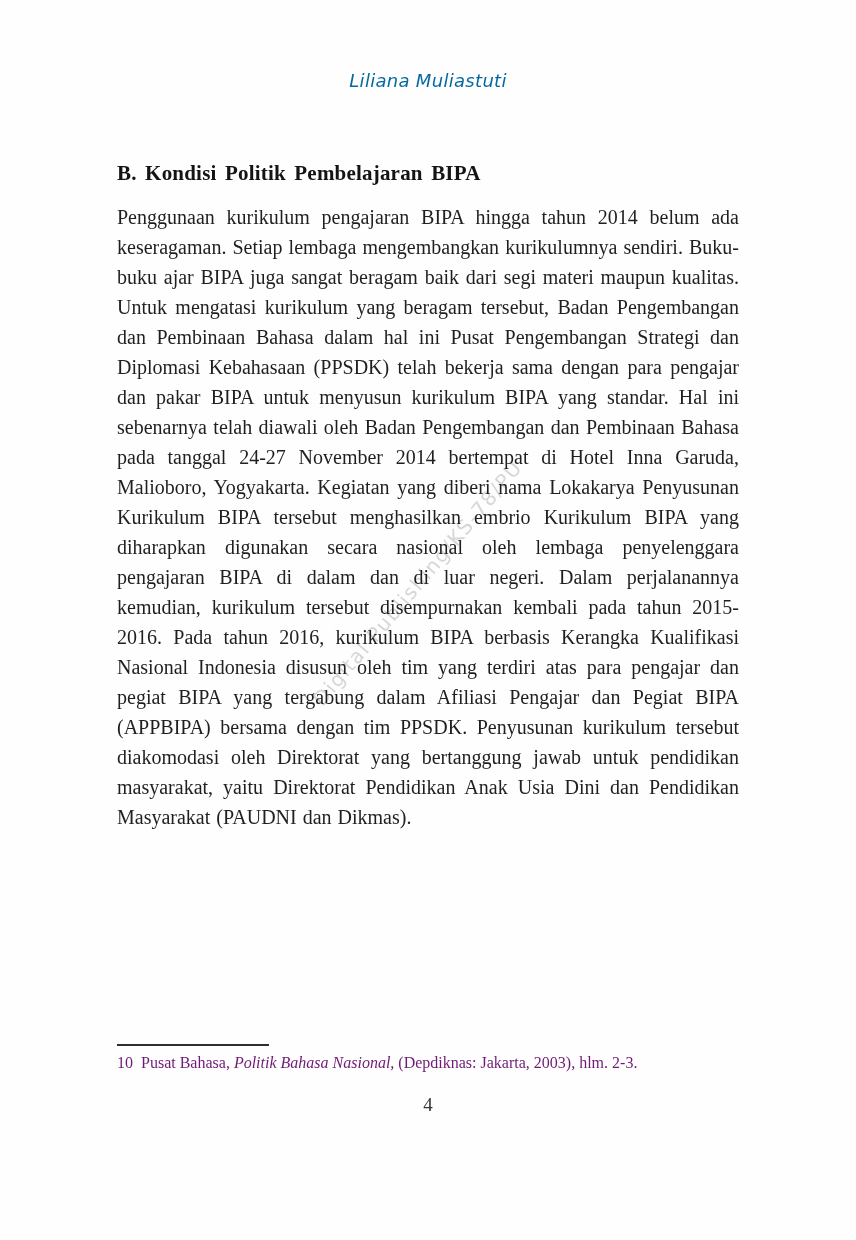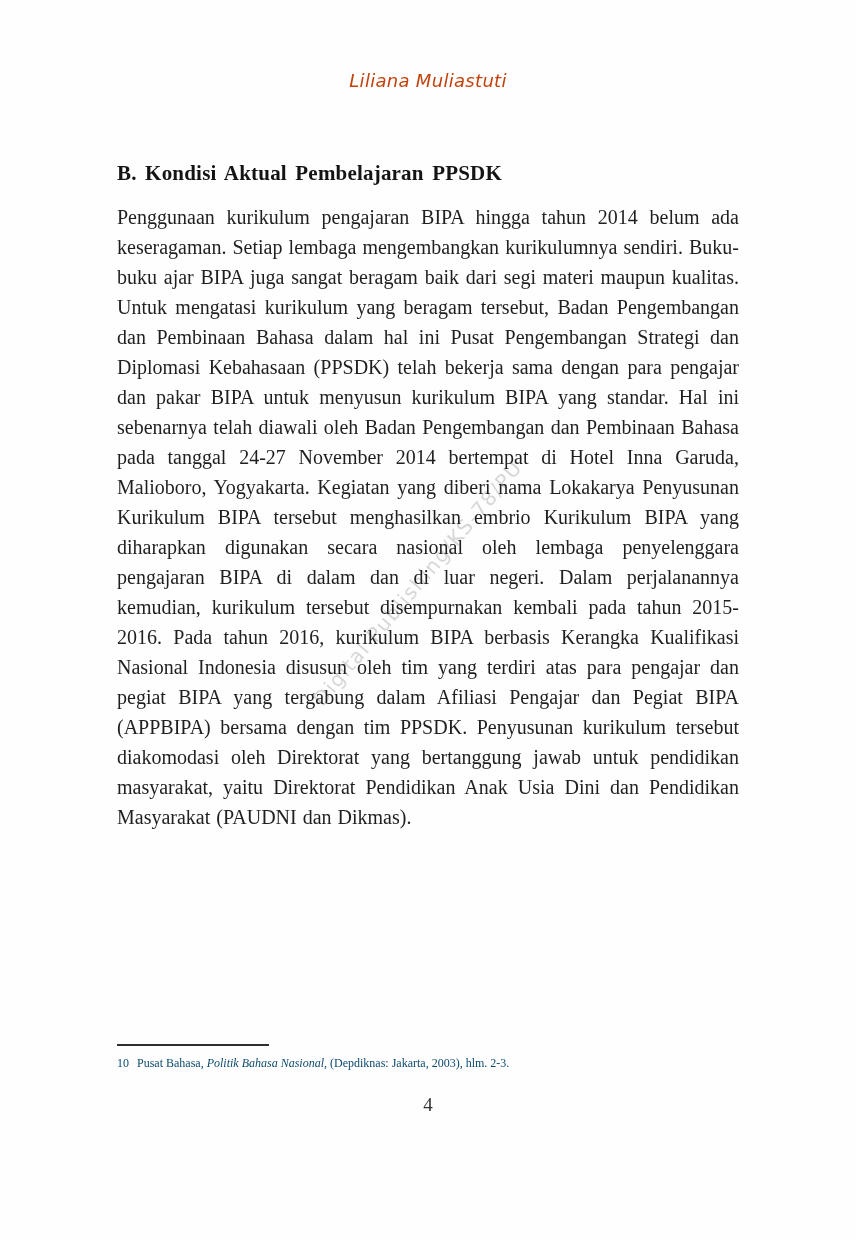--- a/index.html
+++ b/index.html
@@ -32,21 +32,21 @@
     position: absolute;
     top: 70px;
     left: 0;
     right: 0;
     z-index: 1;
     text-align: center;
     font-family: "DejaVu Sans", sans-serif;
     font-style: italic;
     font-size: 18px;
     letter-spacing: 0.3px;
-    color: #c2410c;
+    color: #0369a1;
   }
   .content {
     position: absolute;
     left: 117px;
     top: 122px;
     width: 622px;
     z-index: 1;
     font-size: 20px;
     line-height: 30px;
     text-align: justify;
@@ -75,23 +75,23 @@
     z-index: 1;
   }
   .footnote-rule {
     width: 152px;
     height: 0;
     border-top: 2px solid #2e2e2e;
     margin-bottom: 7px;
   }
   .footnote {
     margin: 0;
-    font-size: 12px;
+    font-size: 16px;
     line-height: 20px;
-    color: #0c4a6e;
+    color: #701a75;
     text-align: left;
   }
   .fn-num { margin-right: 8px; }
   .page-number {
     position: absolute;
     top: 1094px;
     left: 0;
     right: 0;
     z-index: 1;
     text-align: center;
@@ -104,21 +104,21 @@
 
 <div class="page">
 
   <div class="watermark">Digital Publishing/KS-78/PU</div>
 
   <header class="running-head">Liliana Muliastuti</header>
 
   <main class="content">
 
 
-    <h2 class="section-heading">B. Kondisi Aktual Pembelajaran PPSDK</h2>
+    <h2 class="section-heading">B. Kondisi Politik Pembelajaran BIPA</h2>
 
     <p class="para">Penggunaan kurikulum pengajaran BIPA hingga tahun 2014 belum ada keseragaman. Setiap lembaga mengembangkan kurikulumnya sendiri. Buku-buku ajar BIPA juga sangat beragam baik dari segi materi maupun kualitas. Untuk mengatasi kurikulum yang beragam tersebut, Badan Pengembangan dan Pembinaan Bahasa dalam hal ini Pusat Pengembangan Strategi dan Diplomasi Kebahasaan (PPSDK) telah bekerja sama dengan para pengajar dan pakar BIPA untuk menyusun kurikulum BIPA yang standar. Hal ini sebenarnya telah diawali oleh Badan Pengembangan dan Pembinaan Bahasa pada tanggal 24-27 November 2014 bertempat di Hotel Inna Garuda, Malioboro, Yogyakarta. Kegiatan yang diberi nama Lokakarya Penyusunan Kurikulum BIPA tersebut menghasilkan embrio Kurikulum BIPA yang diharapkan digunakan secara nasional oleh lembaga penyelenggara pengajaran BIPA di dalam dan di luar negeri. Dalam perjalanannya kemudian, kurikulum tersebut disempurnakan kembali pada tahun 2015-2016. Pada tahun 2016, kurikulum BIPA berbasis Kerangka Kualifikasi Nasional Indonesia disusun oleh tim yang terdiri atas para pengajar dan pegiat BIPA yang tergabung dalam Afiliasi Pengajar dan Pegiat BIPA (APPBIPA) bersama dengan tim PPSDK. Penyusunan kurikulum tersebut diakomodasi oleh Direktorat yang bertanggung jawab untuk pendidikan masyarakat, yaitu Direktorat Pendidikan Anak Usia Dini dan Pendidikan Masyarakat (PAUDNI dan Dikmas).</p>
 
   </main>
 
   <footer class="footnote-area">
     <div class="footnote-rule"></div>
     <p class="footnote"><span class="fn-num">10</span><span>Pusat Bahasa, </span><i>Politik Bahasa Nasional,</i><span> (Depdiknas: Jakarta, 2003), hlm. 2-3.</span></p>
   </footer>
 

